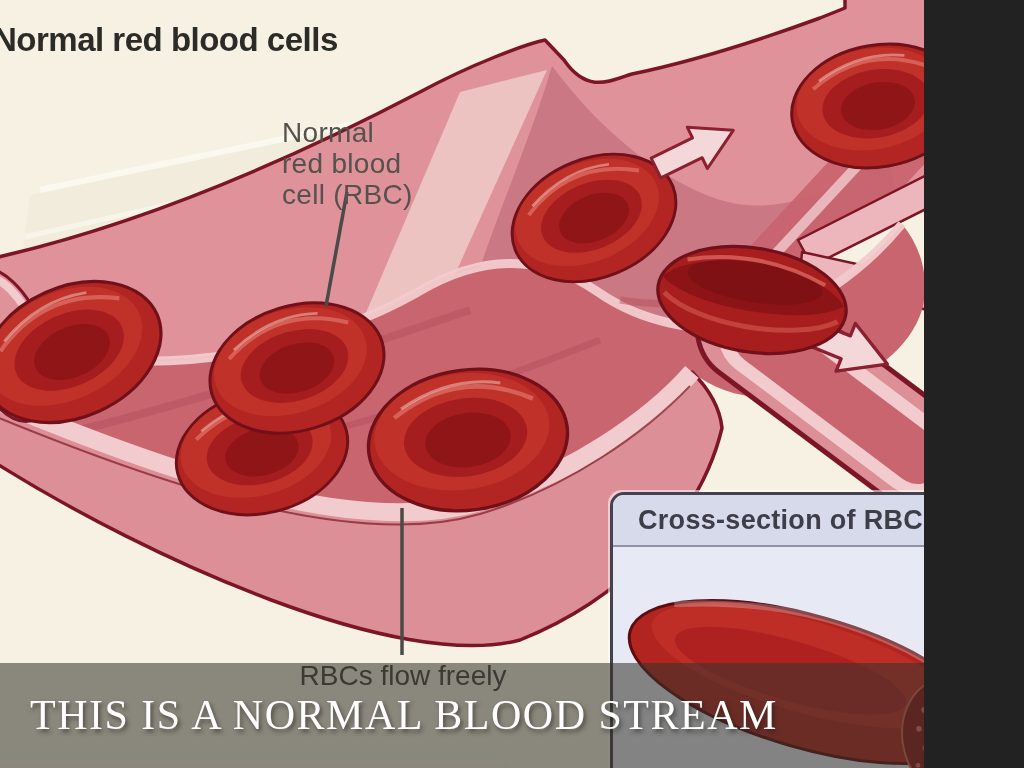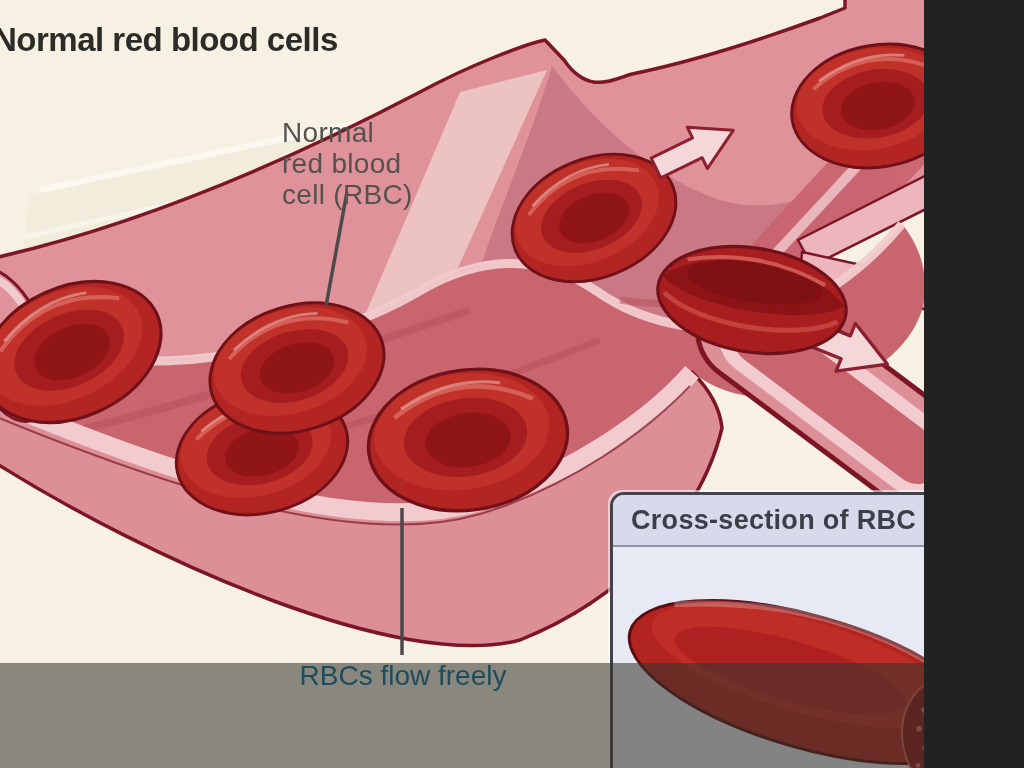--- a/index.html
+++ b/index.html
@@ -18,33 +18,33 @@
   }
   .rbc-label{
     position:absolute;left:282px;top:86px;z-index:2;
     font-size:28px;line-height:31px;letter-spacing:0.3px;
     color:#55524e;
     margin-top:31px;
   }
   .flow-label{
     position:absolute;left:238px;top:660px;width:330px;z-index:2;
     font-size:28px;line-height:31px;text-align:center;
-    color:#0369a1;
+    color:#404040;
   }
   .inset{
     position:absolute;left:610px;top:492px;width:394px;height:296px;z-index:3;
     background:#e7e9f4;border:3px solid #43424d;border-radius:14px;
     box-shadow:-2px -2px 0 rgba(255,255,255,0.55);
     overflow:hidden;
   }
   .inset-header{
     height:50px;line-height:50px;background:#d6daea;
     border-bottom:2px solid #9093a6;
     font-size:27px;font-weight:bold;letter-spacing:0.3px;color:#3e3e48;
-    padding-left:18px;white-space:nowrap;
+    padding-left:25px;white-space:nowrap;
   }
   .overlay{
     position:absolute;left:0;top:663px;width:1024px;height:105px;z-index:5;
     background:rgba(53,51,43,0.56);
   }
   .banner-title{
     position:absolute;left:30px;top:691px;z-index:6;
     font-family:"Liberation Serif","DejaVu Serif",serif;
     font-size:42px;letter-spacing:1.5px;color:#ffffff;white-space:nowrap;
     text-shadow:2px 3px 4px rgba(25,25,20,0.55);
@@ -219,14 +219,15 @@
             <circle cx="-8" cy="48" r="2.4" fill="#d2554e"></circle>
           <circle cx="34" cy="-12" r="2.4" fill="#e06f66"></circle>
             <circle cx="-34" cy="24" r="2.4" fill="#e06f66"></circle>
         </g>
       </g>
       <rect x="130" y="260" width="26" height="5" fill="#555a60"></rect>
     </svg>
   </div>
 
   <div class="overlay"></div>
+  <div class="banner-title">THIS IS A NORMAL BLOOD STREAM</div>
 
 </div>
 
 </body></html>

